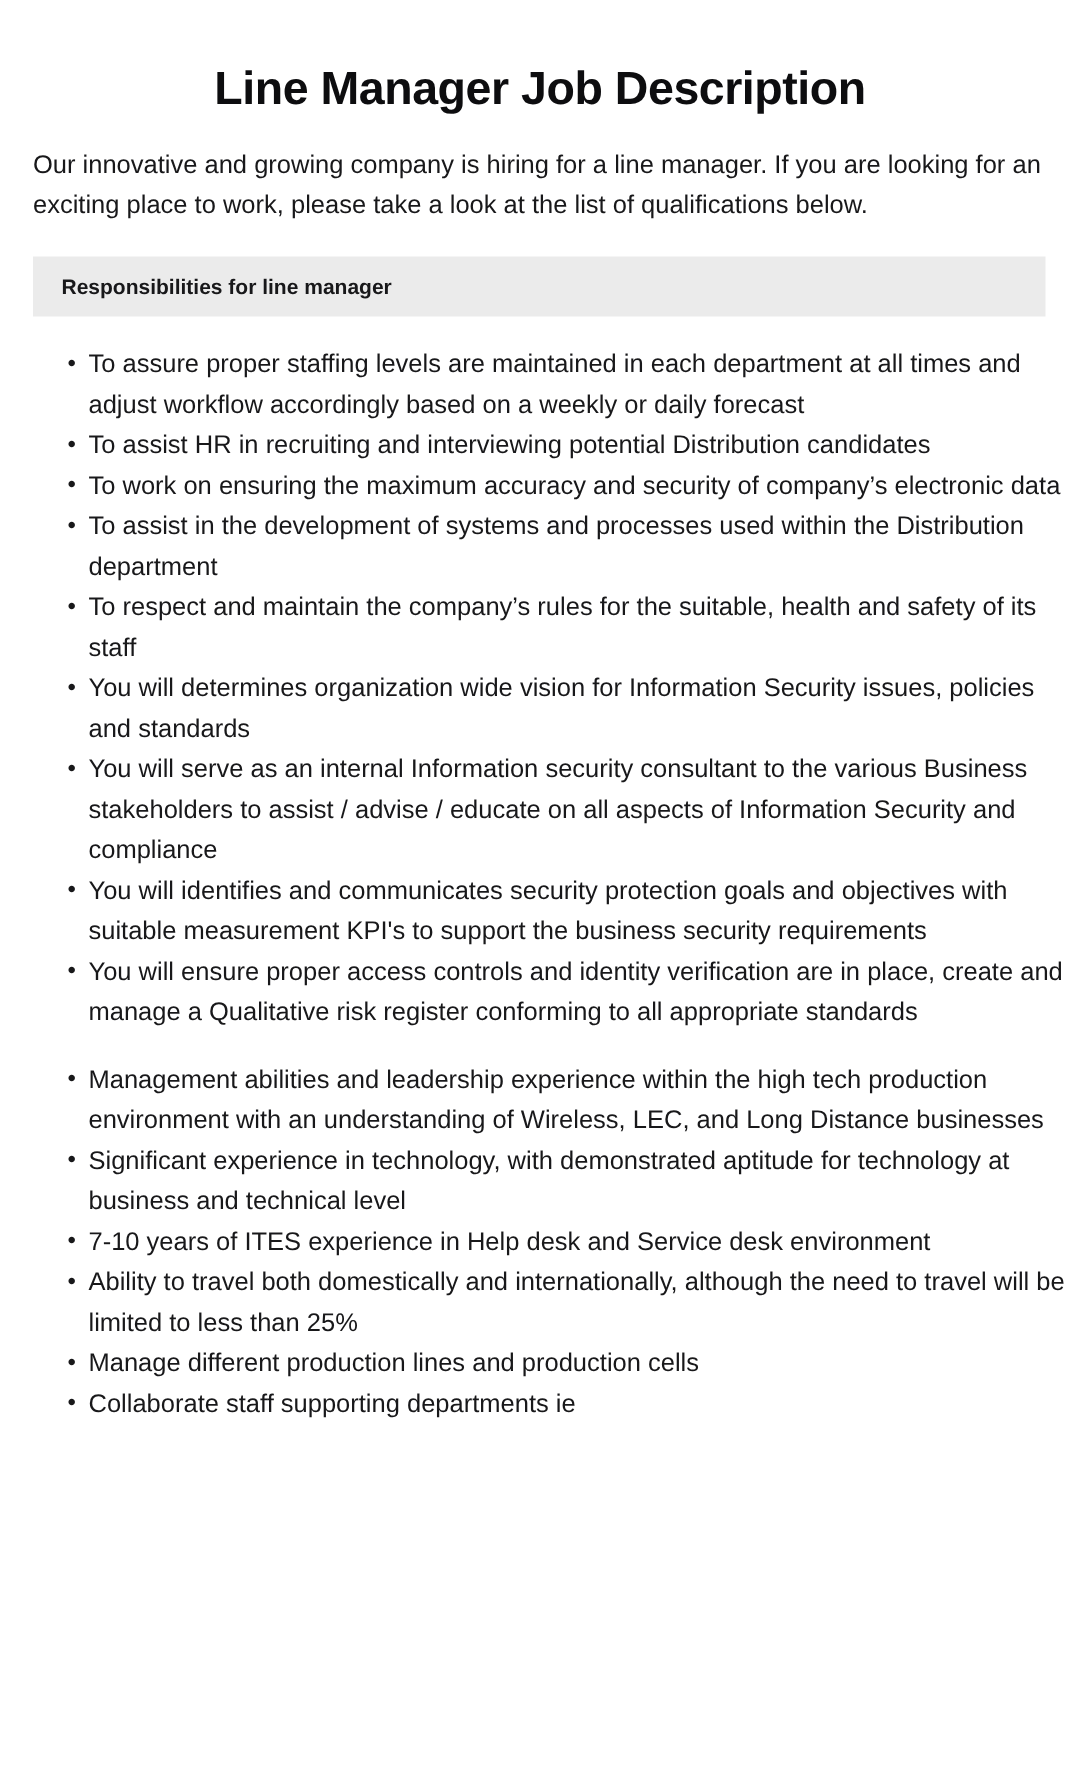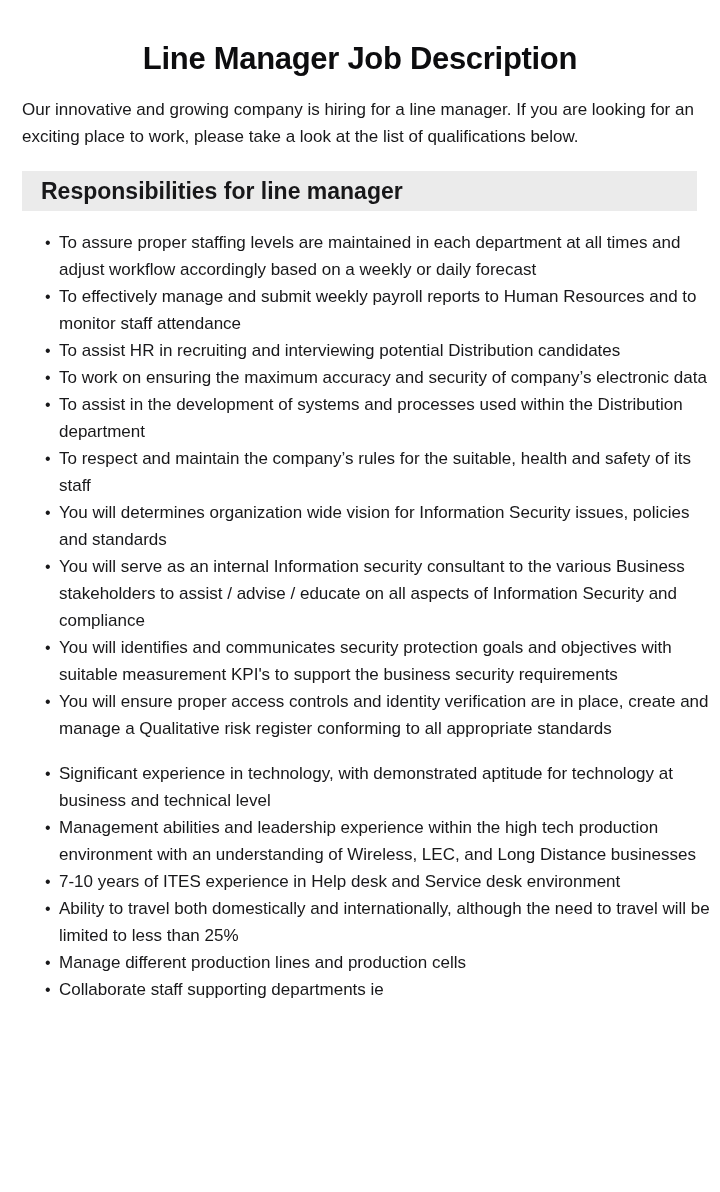--- a/index.html
+++ b/index.html
@@ -36,21 +36,21 @@
     margin: 0;
     padding: 18px 23px 0 22px;
     font-size: 17px;
     line-height: 27px;
     color: #18181a;
   }
   .section-header {
     background: #ebebeb;
     margin: 21px 23px 0 22px;
     padding: 10px 0 10px 19px;
-    font-size: 23px;
+    font-size: 14px;
     font-weight: bold;
     line-height: 20px;
     color: #18181a;
     box-sizing: border-box;
   }
   .section-header.qualifications {
     margin-top: 24px;
   }
   ul.bullets {
     margin: 0;
@@ -81,34 +81,33 @@
 <div class="page">
 
   <h1 class="doc-title">Line Manager Job Description</h1>
 
   <p class="intro">Our innovative and growing company is hiring for a line manager. If you are looking for an exciting place to work, please take a look at the list of qualifications below.</p>
 
   <div class="section-header responsibilities">Responsibilities for line manager</div>
 
   <ul class="bullets">
       <li>To assure proper staffing levels are maintained in each department at all times and adjust workflow accordingly based on a weekly or daily forecast</li>
-      <li>To effectively manage and submit weekly payroll reports to Human Resources and to monitor staff attendance</li>
       <li>To assist HR in recruiting and interviewing potential Distribution candidates</li>
       <li>To work on ensuring the maximum accuracy and security of company’s electronic data</li>
       <li>To assist in the development of systems and processes used within the Distribution department</li>
       <li>To respect and maintain the company’s rules for the suitable, health and safety of its staff</li>
       <li>You will determines organization wide vision for Information Security issues, policies and standards</li>
       <li>You will serve as an internal Information security consultant to the various Business stakeholders to assist / advise / educate on all aspects of Information Security and compliance</li>
       <li>You will identifies and communicates security protection goals and objectives with suitable measurement KPI's to support the business security requirements</li>
       <li>You will ensure proper access controls and identity verification are in place, create and manage a Qualitative risk register conforming to all appropriate standards</li>
     </ul>
 
 
   <ul class="bullets">
+      <li>Management abilities and leadership experience within the high tech production environment with an understanding of Wireless, LEC, and Long Distance businesses</li>
       <li>Significant experience in technology, with demonstrated aptitude for technology at business and technical level</li>
-      <li>Management abilities and leadership experience within the high tech production environment with an understanding of Wireless, LEC, and Long Distance businesses</li>
       <li>7-10 years of ITES experience in Help desk and Service desk environment</li>
       <li>Ability to travel both domestically and internationally, although the need to travel will be limited to less than 25%</li>
       <li>Manage different production lines and production cells</li>
       <li>Collaborate staff supporting departments ie</li>
     </ul>
 
 </div>
 
 </body></html>

